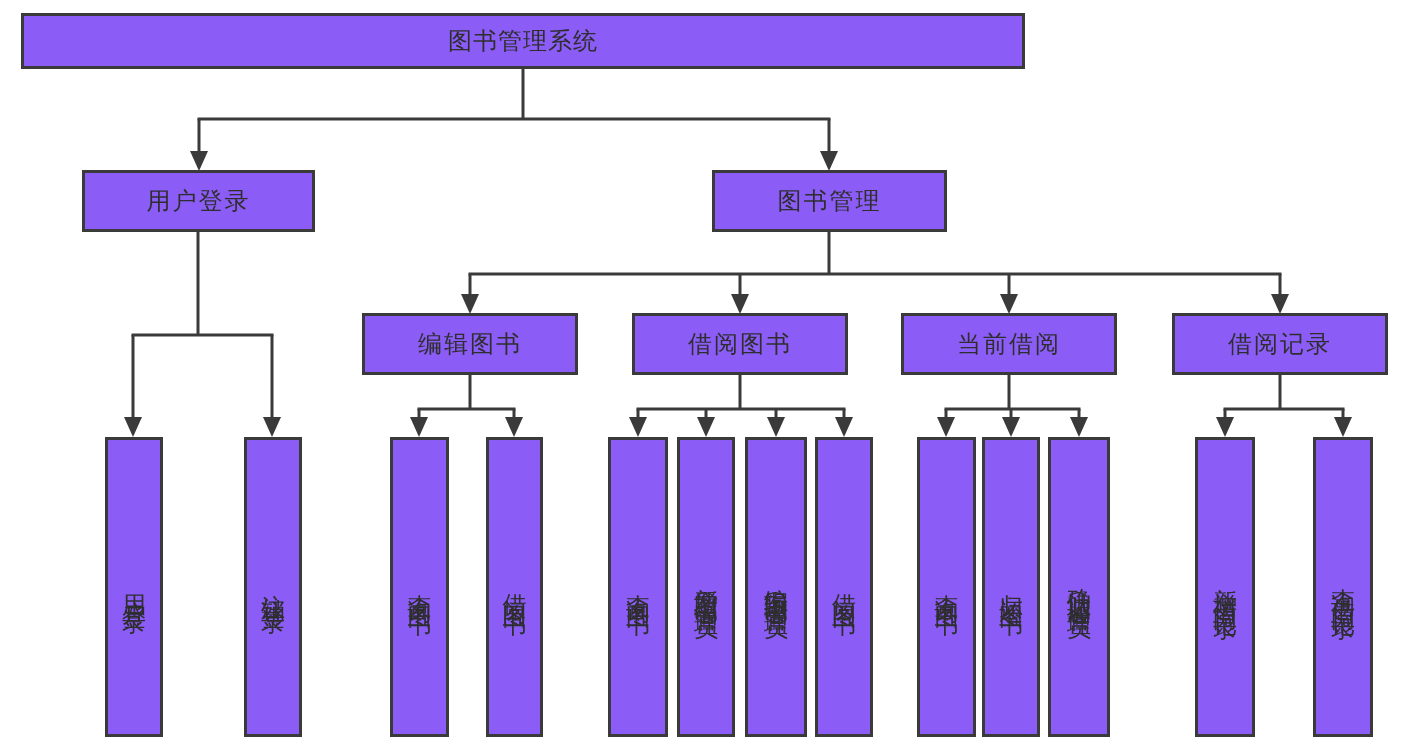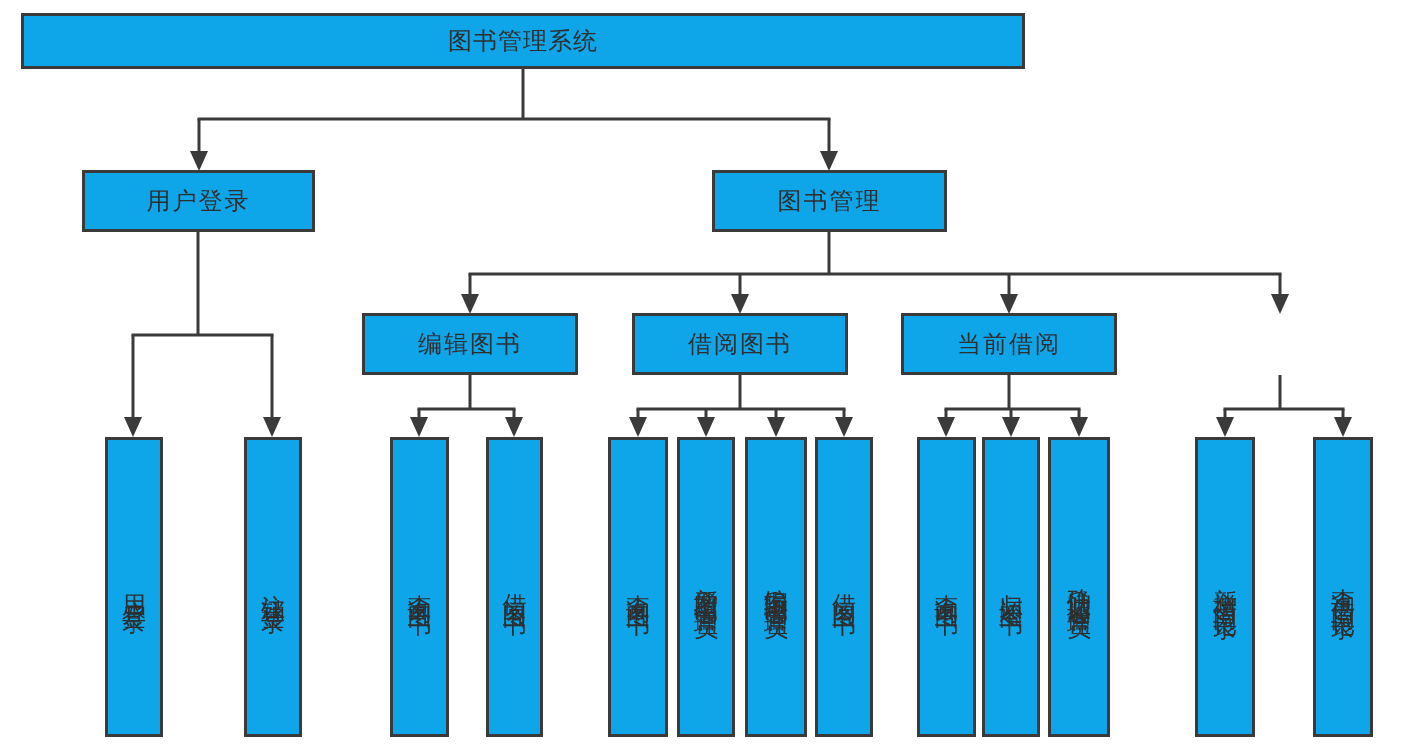--- a/index.html
+++ b/index.html
@@ -5,21 +5,21 @@
   html,body{margin:0;padding:0;}
   body{
     width:1405px;height:747px;background:#ffffff;
     font-family:"Liberation Sans","DejaVu Sans",sans-serif;
     overflow:hidden;
   }
   .canvas{position:relative;width:1405px;height:747px;background:#ffffff;}
   .connectors{position:absolute;left:0;top:0;z-index:1;}
   .node{
     position:absolute;box-sizing:border-box;
-    border:3px solid #3a3a3a;background:#0ea5e9;
+    border:3px solid #3a3a3a;background:#8b5cf6;
     display:flex;align-items:center;justify-content:center;
     color:#2e2e2e;z-index:2;
   }
   .node.h{font-size:24px;letter-spacing:2px;}
   .node.root{font-size:24px;letter-spacing:1px;}
   .node.leaf{
     writing-mode:vertical-rl;
     font-size:24px;letter-spacing:6px;line-height:1;
   }
   .node.leaf.long{letter-spacing:4px;}
@@ -100,20 +100,21 @@
   </svg>
 
   <div class="node root" style="left:21px;top:13px;width:1004px;height:56px">图书管理系统</div>
 
   <div class="node h" style="left:82px;top:170px;width:233px;height:62px">用户登录</div>
   <div class="node h" style="left:712px;top:170px;width:235px;height:62px">图书管理</div>
 
   <div class="node h" style="left:362px;top:313px;width:216px;height:62px">编辑图书</div>
   <div class="node h" style="left:632px;top:313px;width:216px;height:62px">借阅图书</div>
   <div class="node h" style="left:901px;top:313px;width:216px;height:62px">当前借阅</div>
+  <div class="node h" style="left:1172px;top:313px;width:216px;height:62px">借阅记录</div>
 
   <div class="node leaf" style="left:105px;top:437px;width:58px;height:300px">用户登录</div>
   <div class="node leaf" style="left:244px;top:437px;width:58px;height:300px">注销登录</div>
   <div class="node leaf" style="left:390px;top:437px;width:59px;height:300px">查询图书</div>
   <div class="node leaf" style="left:486px;top:437px;width:57px;height:300px">借阅图书</div>
   <div class="node leaf" style="left:608px;top:437px;width:60px;height:300px">查询图书</div>
   <div class="node leaf long" style="left:677px;top:437px;width:58px;height:300px">新增图书（管理员）</div>
   <div class="node leaf long" style="left:745px;top:437px;width:62px;height:300px">编辑图书（管理员）</div>
   <div class="node leaf" style="left:815px;top:437px;width:58px;height:300px">借阅图书</div>
   <div class="node leaf" style="left:917px;top:437px;width:59px;height:300px">查询图书</div>

